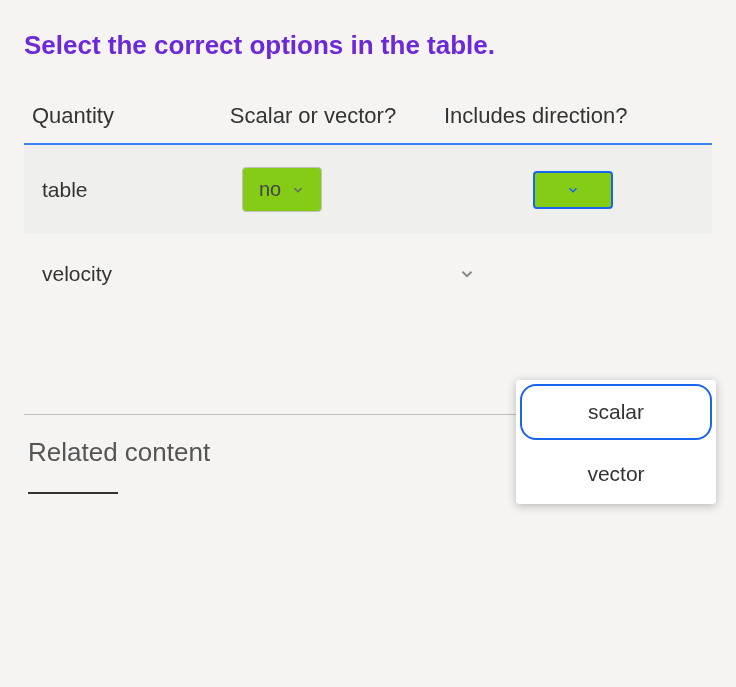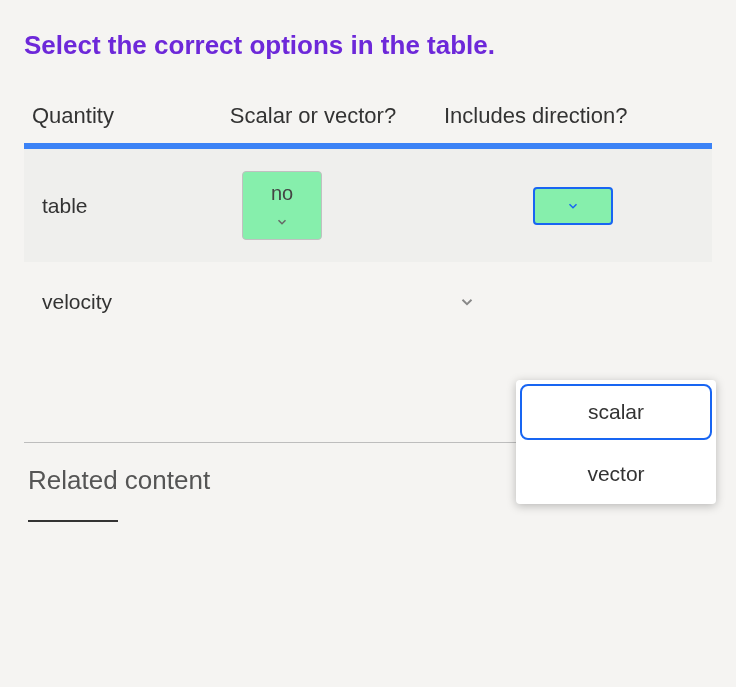--- a/index.html
+++ b/index.html
@@ -21,21 +21,21 @@
       font-weight: 700;
       color: #6d28d9;
       margin-bottom: 42px;
     }
     .table {
       width: 100%;
     }
     .header-row {
       display: flex;
       padding: 0 8px 14px 8px;
-      border-bottom: 6px solid #3b82f6;
+      border-bottom: 2px solid #3b82f6;
       gap: 7px;
     }
     .header-cell {
       font-size: 22px;
       font-weight: 500;
       color: #333;
     }
     .col-quantity {
       width: 150px;
       flex-shrink: 0;
@@ -73,33 +73,32 @@
       justify-content: center;
       padding-right: 60px;
     }
     .type-cell {
       flex: 1;
       display: flex;
       justify-content: center;
       position: relative;
     }
     .dropdown {
-      background: #86efac;
+      background: #84cc16;
       border: 1px solid #c0c0c0;
       border-radius: 4px;
       padding: 10px 16px;
       font-size: 20px;
       color: #444;
       display: flex;
       align-items: center;
       gap: 10px;
       min-width: 80px;
       justify-content: center;
       cursor: pointer;
-      flex-direction: column;
     }
     .dropdown.active {
       border: 2px solid #1865f2;
     }
     .dropdown.empty {
       padding: 10px 20px;
       min-width: 80px;
     }
     .chevron {
       display: inline-block;
@@ -135,21 +134,21 @@
     }
     .dropdown-option {
       padding: 18px 20px;
       font-size: 21px;
       text-align: center;
       cursor: pointer;
       color: #333;
     }
     .dropdown-option.highlighted {
       border: 2px solid #1865f2;
-      border-radius: 8px;
+      border-radius: 16px;
       margin: 4px;
       padding: 14px 27px;
     }
     .divider {
       border-bottom: 1px solid #bdbdbd;
       margin-top: 100px;
     }
     .related-content {
       font-size: 26px;
       color: #555;

